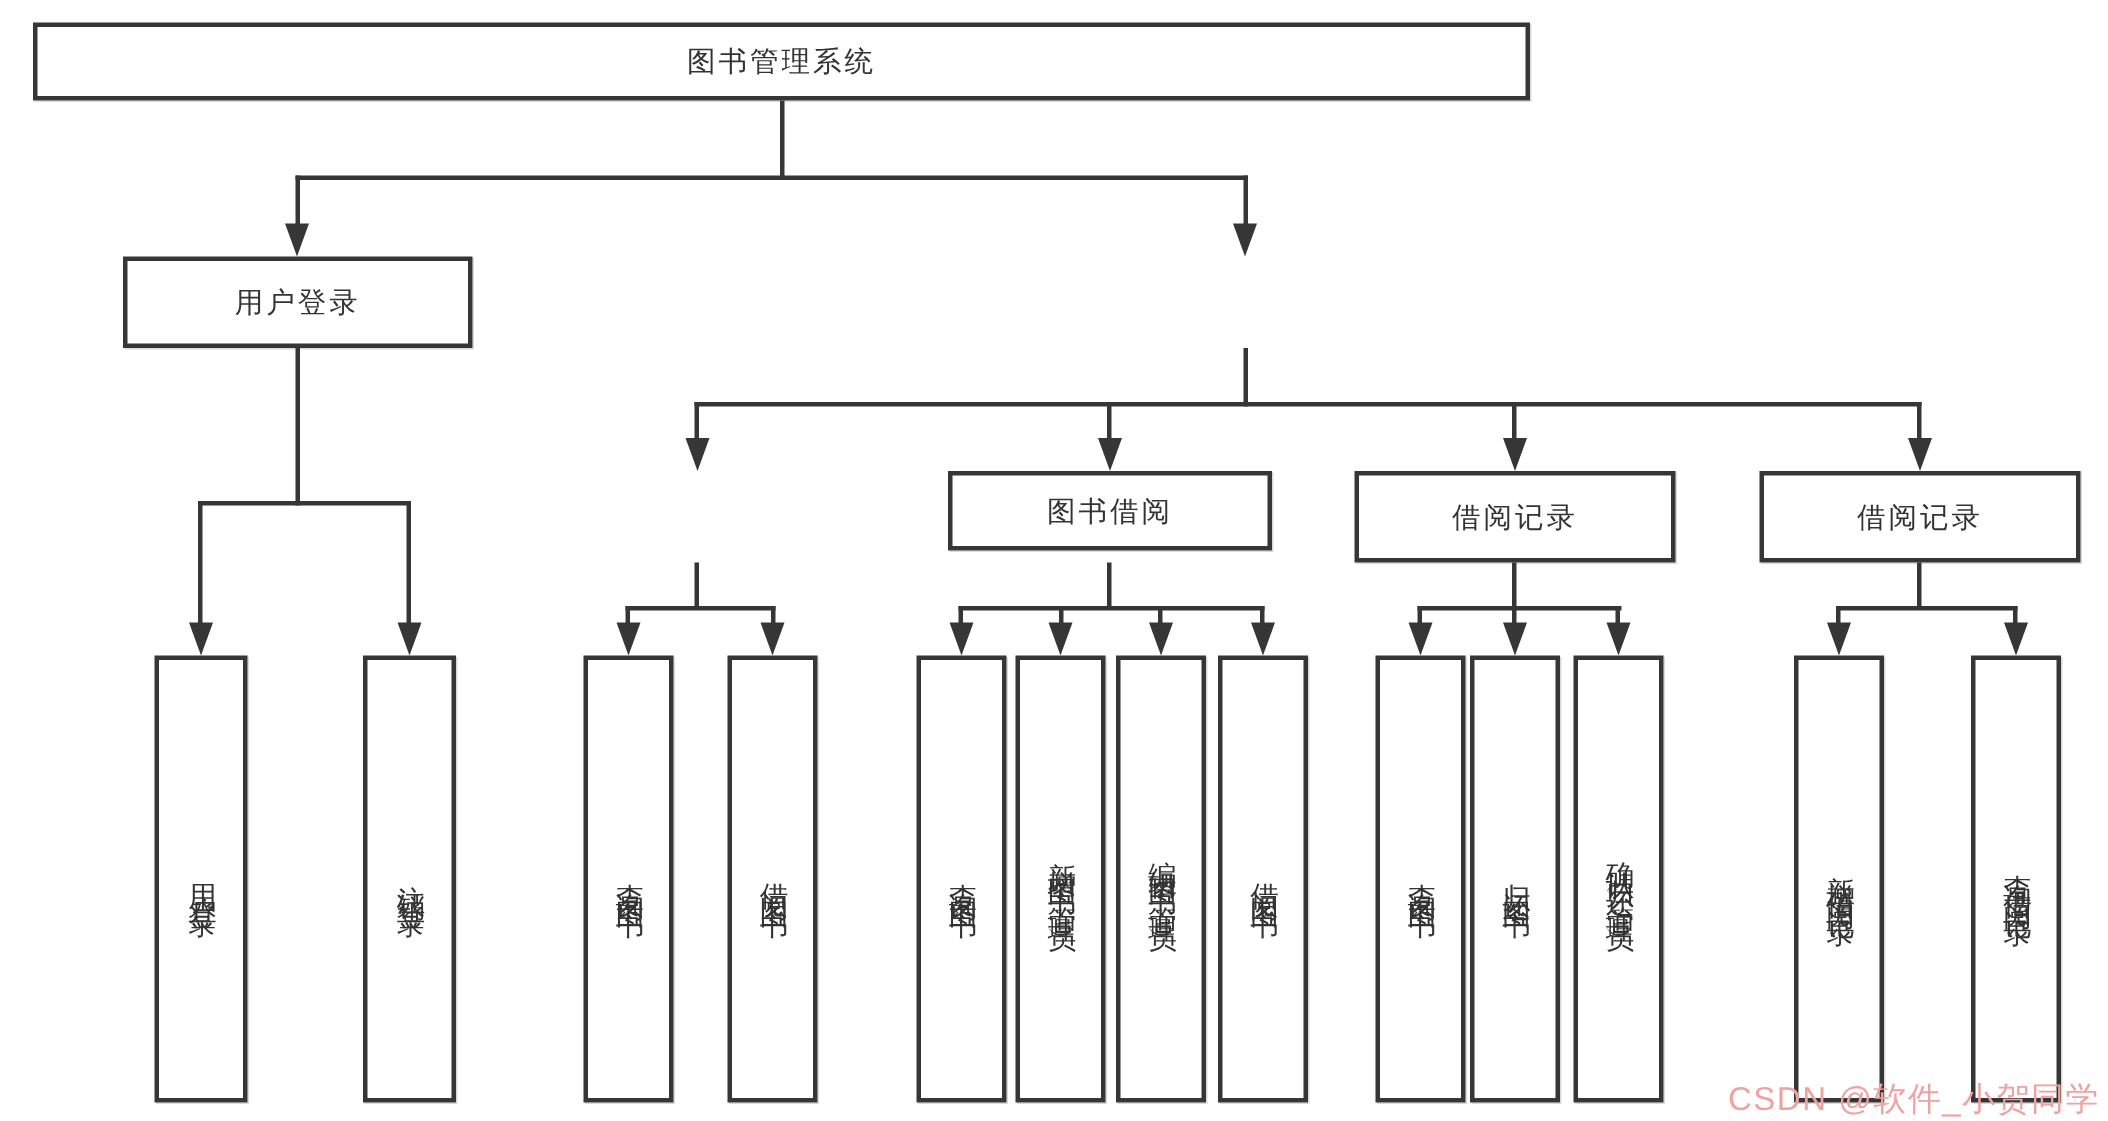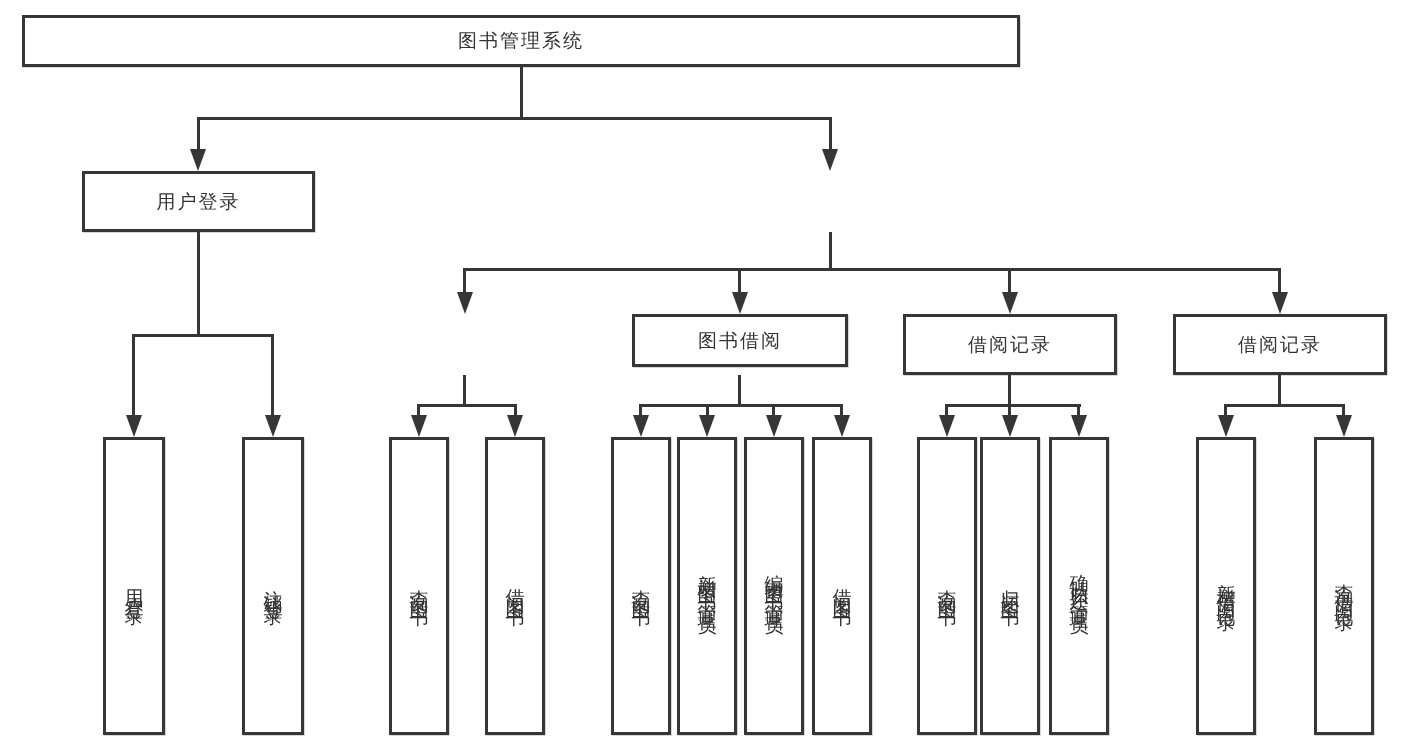--- a/index.html
+++ b/index.html
@@ -166,14 +166,15 @@
   <div class="v" style="left:1077px;top:404px;height:14px;"></div>
   <div class="ah" style="left:1071px;top:415px;"></div>
 
   <div class="v" style="left:1278px;top:375px;height:31px;"></div>
   <div class="h" style="left:1224px;top:404px;width:121px;"></div>
   <div class="v" style="left:1224px;top:404px;height:14px;"></div>
   <div class="ah" style="left:1218px;top:415px;"></div>
   <div class="v" style="left:1342px;top:404px;height:14px;"></div>
   <div class="ah" style="left:1336px;top:415px;"></div>
 
+  <div class="wm">CSDN @软件_小贺同学</div>
 
 </div>
 
 </body></html>

